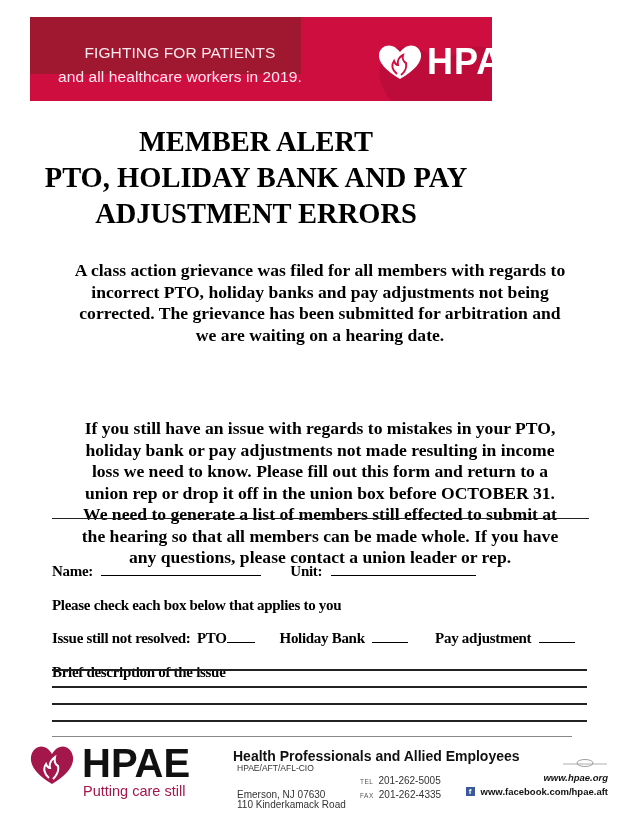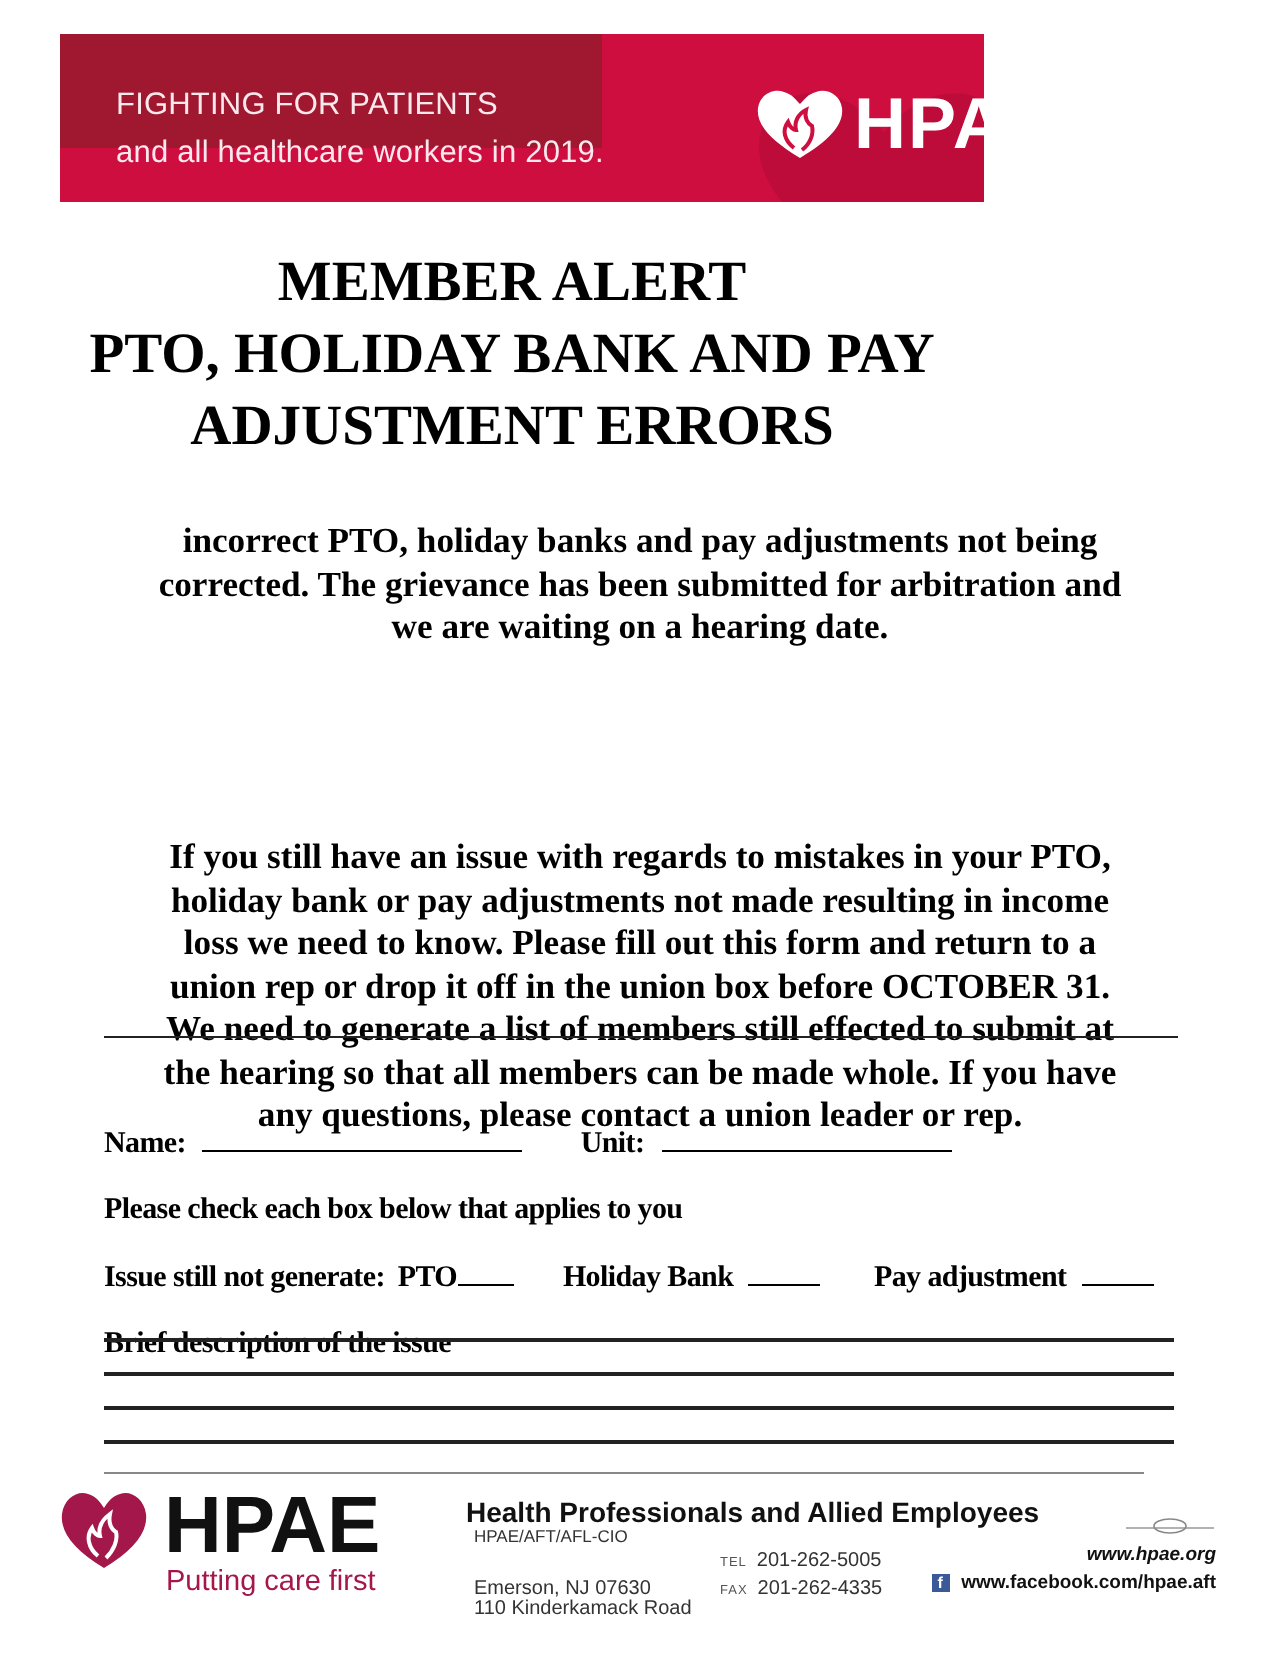--- a/index.html
+++ b/index.html
@@ -1,18 +1,18 @@
 <!DOCTYPE html>
 <html><head>
   <meta charset="utf-8">
   <style>
     html, body { margin: 0; padding: 0; background: #ffffff; }
     body { width: 640px; height: 828px; position: relative; overflow: hidden; font-family: "Liberation Serif", serif; color: #000; }
 
-    .banner { position: absolute; left: 30px; top: 17px; width: 462px; height: 84px; background: #cf0e40; overflow: hidden; }
+    .banner { position: absolute; left: 30px; top: 17px; width: 462px; height: 84px; background: #cf0e40; overflow: hidden; text-align: center; }
     .banner-dark { position: absolute; left: 0; top: 0; width: 271px; height: 57px; background: #a0182f; }
     .banner-text { position: absolute; left: 28px; top: 24px; color: #fbe9ee; font-family: "Liberation Sans", sans-serif; font-size: 15.5px; line-height: 24px; letter-spacing: 0.1px; }
     .banner-deco { position: absolute; right: -20px; top: 24px; width: 140px; height: 110px; opacity: 0.25; }
     .banner-logo { position: absolute; left: 347px; top: 27px; display: flex; align-items: center; }
     .banner-logo .heart { width: 46px; height: 36px; }
     .banner-logo .logo-text { color: #ffffff; font-family: "Liberation Sans", sans-serif; font-weight: bold; font-size: 36px; letter-spacing: 1px; margin-left: 4px; line-height: 36px; }
 
     .title { position: absolute; left: 0; top: 124px; width: 512px; text-align: center; font-weight: bold; font-size: 28.5px; line-height: 36px; }
 
     .para { position: absolute; left: 40px; width: 560px; text-align: center; font-weight: bold; font-size: 17.6px; line-height: 21.5px; }
@@ -72,20 +72,21 @@
   </div>
 </div>
 
 <div class="title">
   <div>MEMBER ALERT</div>
   <div>PTO, HOLIDAY BANK AND PAY</div>
   <div>ADJUSTMENT ERRORS</div>
 </div>
 
 <div class="para para1">
+  <div>A class action grievance was filed for all members with regards to</div>
   <div>incorrect PTO, holiday banks and pay adjustments not being</div>
   <div>corrected.  The grievance has been submitted for arbitration and</div>
   <div>we are waiting on a hearing date.</div>
 </div>
 
 <div class="para para2">
   <div>If you still have an issue with regards to mistakes in your PTO,</div>
   <div>holiday bank or pay adjustments not made resulting in income</div>
   <div>loss we need to know.  Please fill out this form and return to a</div>
   <div>union rep or drop it off in the union box before OCTOBER 31.</div>
@@ -99,21 +100,21 @@
   <span>Name:</span>
   <span class="blank" style="width:160px; margin-left:5px;"></span>
   <span class="gap" style="width:22px;"></span>
   <span>Unit:</span>
   <span class="blank" style="width:145px; margin-left:5px;"></span>
 </div>
 
 <div class="form row-check">Please check each box below that applies to you</div>
 
 <div class="form row-issue">
-  <span>Issue still not generate:</span>
+  <span>Issue still not resolved:</span>
   <span style="margin-left:3px;">PTO</span><span class="blank" style="width:28px;"></span>
   <span class="gap" style="width:18px;"></span>
   <span>Holiday Bank</span>
   <span class="blank" style="width:36px; margin-left:4px;"></span>
   <span class="gap" style="width:20px;"></span>
   <span>Pay adjustment</span>
   <span class="blank" style="width:36px; margin-left:4px;"></span>
 </div>
 
 <div class="form row-brief">Brief description of the issue</div>
@@ -123,21 +124,21 @@
 <div class="desc-line" style="top:703px;"></div>
 <div class="desc-line" style="top:720px;"></div>
 <div class="desc-line light" style="top:736px;"></div>
 
 <div class="footer-logo">
   <svg class="footer-heart" viewBox="0 0 44 40">
     <path d="M22 39 C7 30 0 21 1 12 C2 4 9 0 14 2 C18 3 20 6 22 9 C24 6 26 3 30 2 C35 0 42 4 43 12 C44 21 37 30 22 39 Z" fill="#a3174a"></path>
     <path d="M19 33 C14 29 13 23 16 19 C17 22 19 23 20 23 C19 19 21 15 25 12 C24 17 26 20 28 21 C29 25 27 30 23 34" fill="none" stroke="#ffffff" stroke-width="2"></path>
   </svg>
   <div class="footer-hpae">HPAE</div>
-  <div class="footer-tag">Putting care first</div>
+  <div class="footer-tag">Putting care still</div>
 </div>
 
 <div class="footer-org">Health Professionals and Allied Employees</div>
 <div class="footer-aff">HPAE/AFT/AFL-CIO</div>
 <div class="footer-addr addr1">110 Kinderkamack Road</div>
 <div class="footer-addr addr2">Emerson, NJ 07630</div>
 <div class="footer-tel tel1">
   <span class="lbl">TEL</span><span>201-262-5005</span>
 </div>
 <div class="footer-tel tel2">

